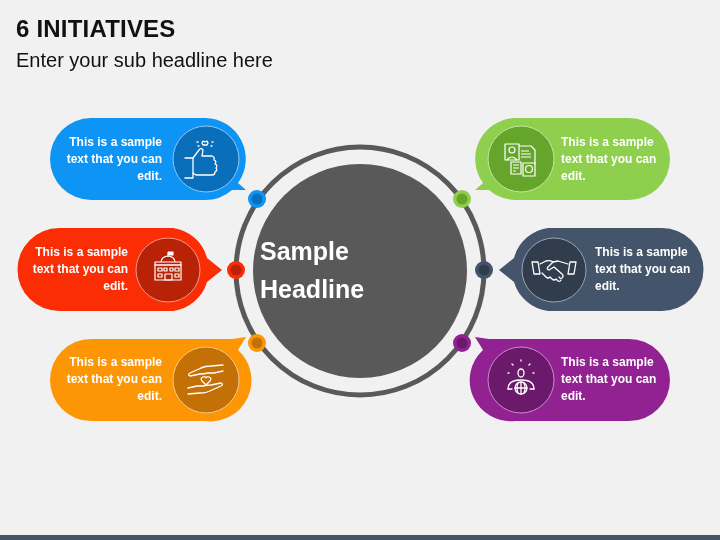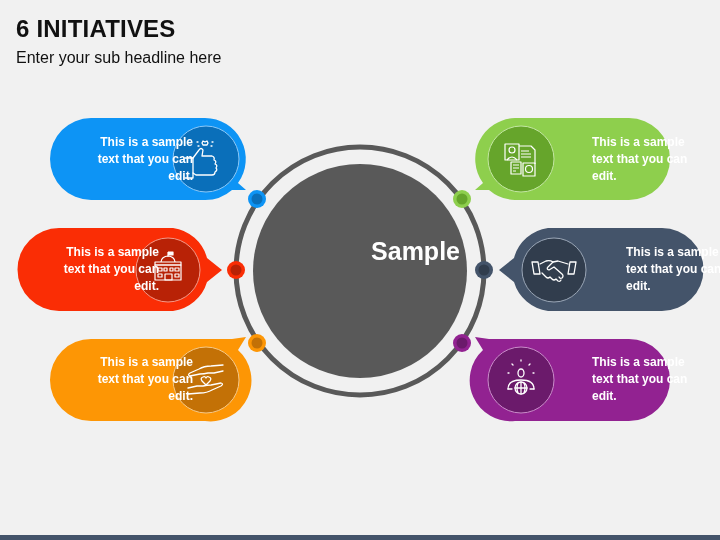--- a/index.html
+++ b/index.html
@@ -7,36 +7,36 @@
     width:720px; height:540px; position:relative; overflow:hidden;
     background:#f1f1f1;
     font-family:"Liberation Sans", "DejaVu Sans", sans-serif;
   }
   .title {
     position:absolute; left:16px; top:15px;
     font-size:24px; font-weight:bold; color:#111; letter-spacing:0.2px;
   }
   .subtitle {
     position:absolute; left:16px; top:49px;
-    font-size:16px; color:#111;
+    font-size:20px; color:#111;
   }
   .bottom-bar {
     position:absolute; left:0; bottom:0; width:720px; height:5px;
     background:#44546a;
   }
   svg.diagram { position:absolute; left:0; top:0; }
   .bubble-text {
     position:absolute; width:110px;
-    font-size:12px; font-weight:bold; line-height:17px; color:#fff;margin-left:31px;
+    font-size:12px; font-weight:bold; line-height:17px; color:#fff;
   }
   .bubble-text.left  { text-align:right; }
   .bubble-text.right { text-align:left; }
   .center-label {
     position:absolute; left:260px; top:232px; width:200px;
-    text-align:right; color:#fff; font-weight:bold;
+    text-align:left; color:#fff; font-weight:bold;
     font-size:25px; line-height:38px;
   }
 </style>
 </head>
 <body>
 
 <div class="title">6 INITIATIVES</div>
 <div class="subtitle">Enter your sub headline here</div>
 
 <svg class="diagram" width="720" height="540" viewBox="0 0 720 540">
@@ -147,20 +147,21 @@
       <circle cx="484" cy="270" r="5.5" fill="#313d4d"></circle>
   </g>
   <g>
     <circle cx="462" cy="343" r="9" fill="#922291"></circle>
       <circle cx="462" cy="343" r="5.5" fill="#6b1a6b"></circle>
   </g>
 </svg>
 
 <div class="center-label">
   <div>Sample</div>
+  <div>Headline</div>
 </div>
 
 <div class="bubble-text left" style="left:52px;  top:134px;">This is a sample text that you can edit.</div>
 <div class="bubble-text left" style="left:18px;  top:244px;">This is a sample text that you can edit.</div>
 <div class="bubble-text left" style="left:52px;  top:354px;">This is a sample text that you can edit.</div>
 <div class="bubble-text right" style="left:561px; top:134px;">This is a sample text that you can edit.</div>
 <div class="bubble-text right" style="left:595px; top:244px;">This is a sample text that you can edit.</div>
 <div class="bubble-text right" style="left:561px; top:354px;">This is a sample text that you can edit.</div>
 
 <div class="bottom-bar"></div>

